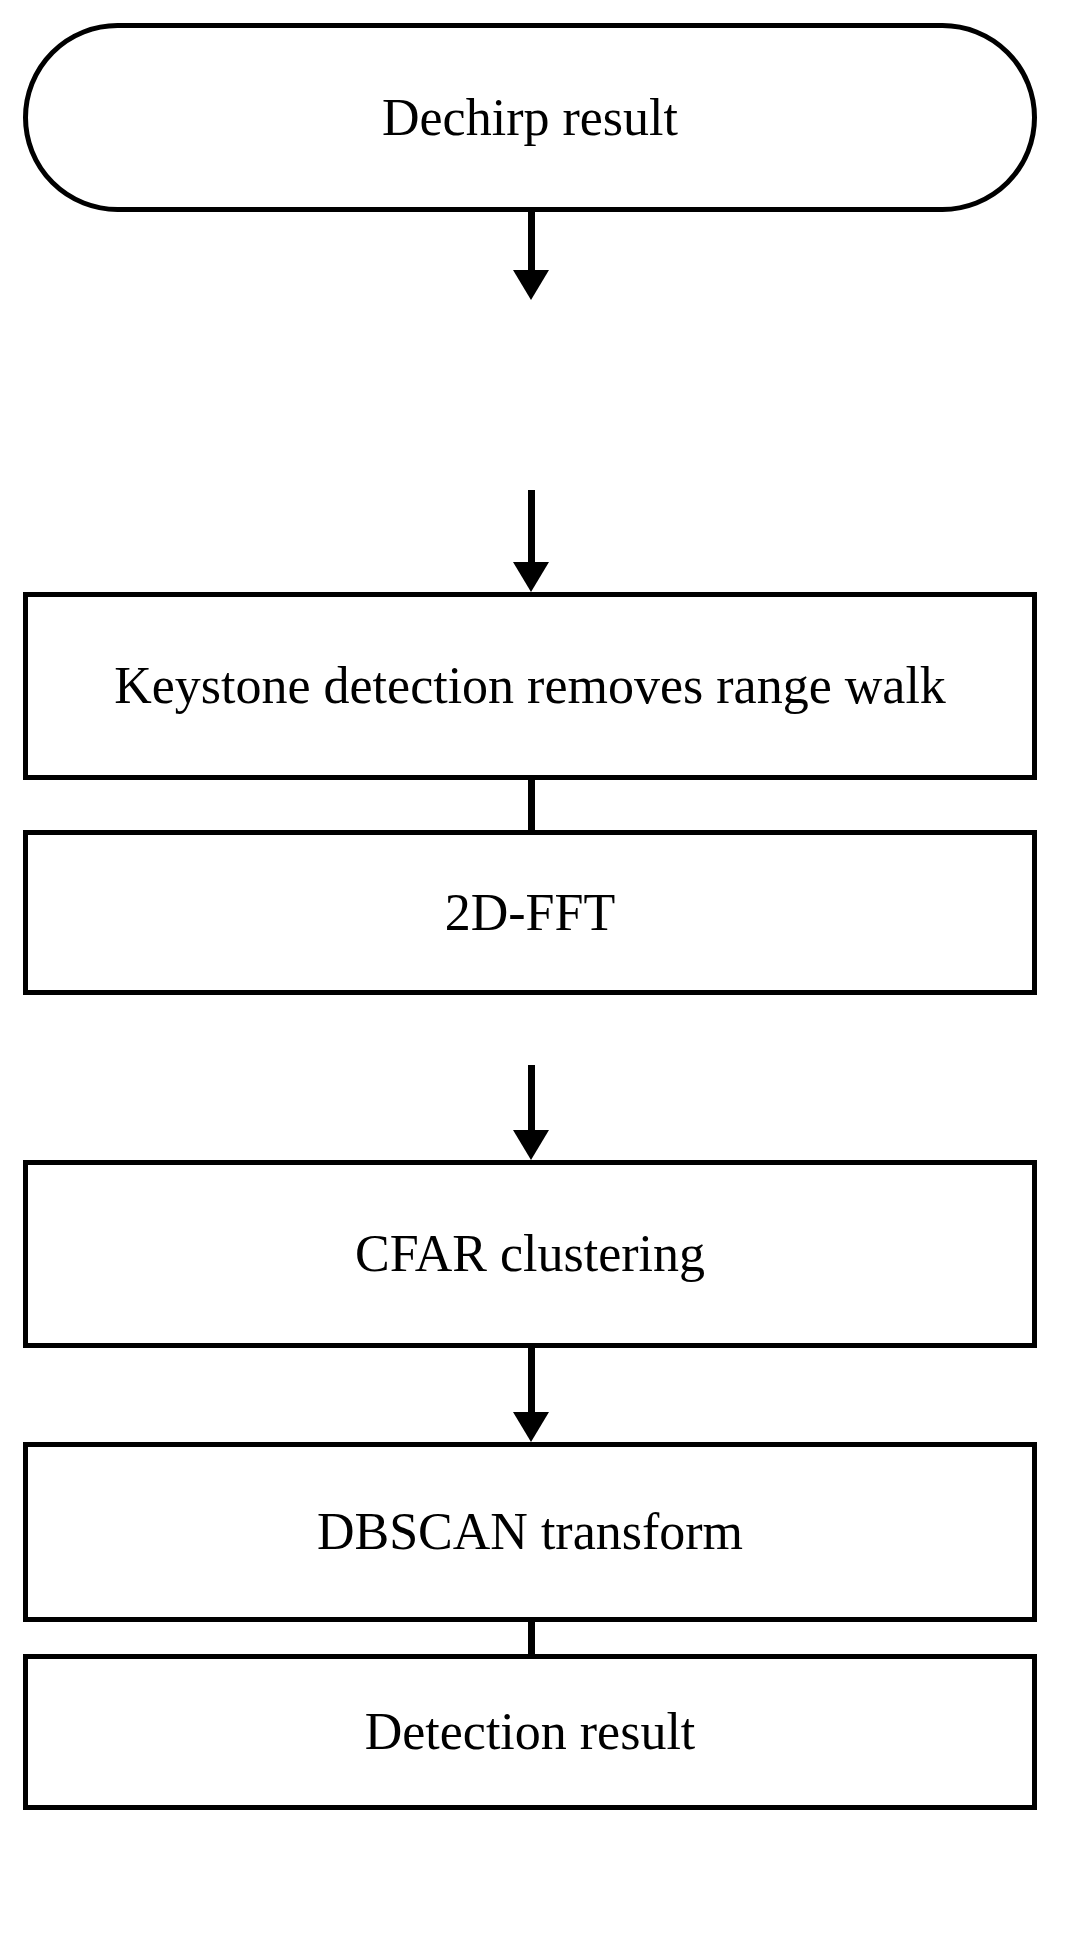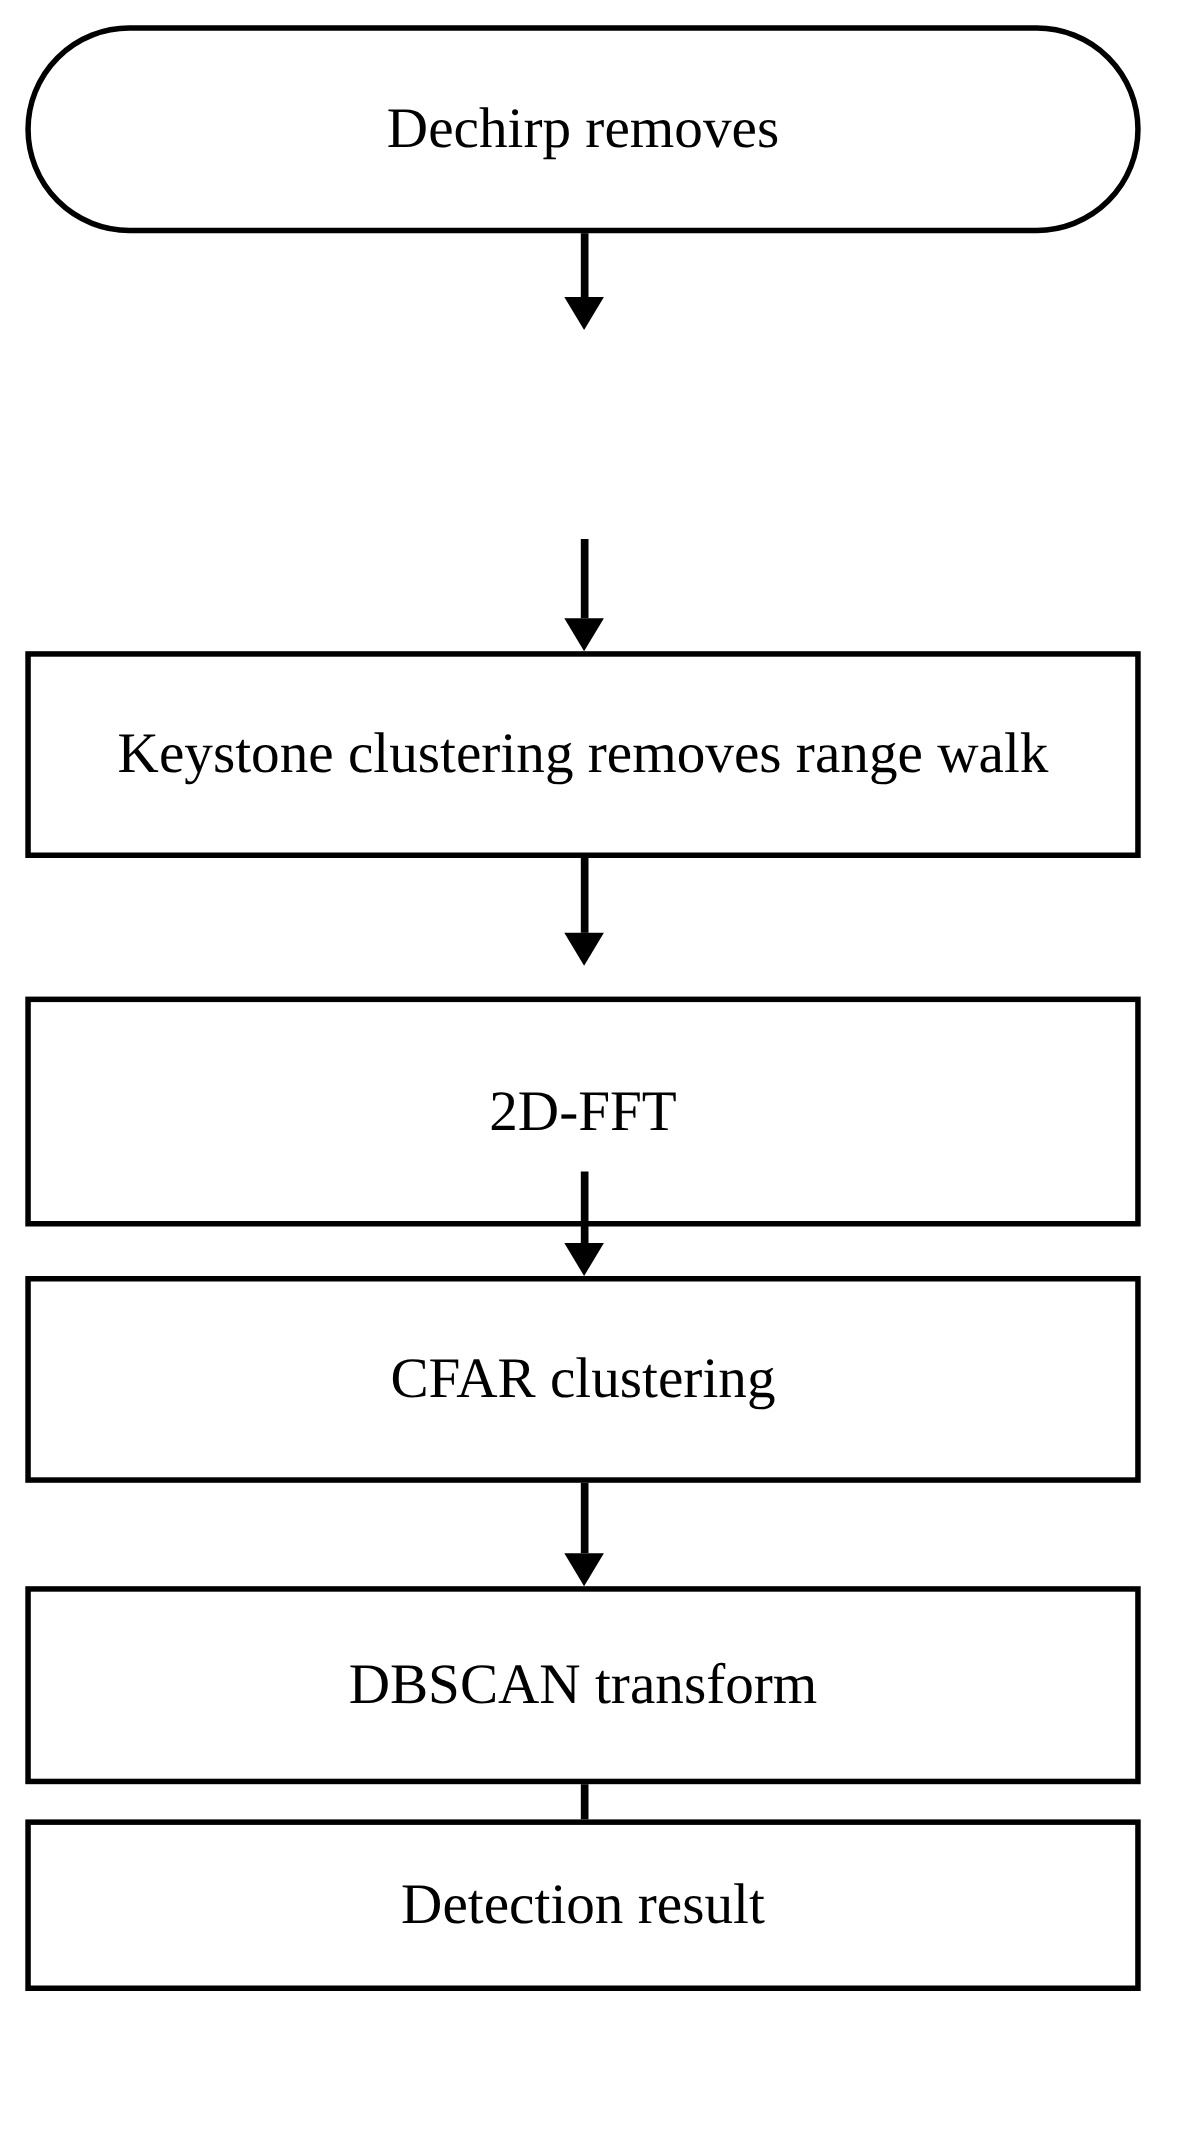--- a/index.html
+++ b/index.html
@@ -56,44 +56,44 @@
     border-right: 18px solid transparent;
     border-top: 30px solid #000000;
   }
 </style>
 </head>
 <body>
 
 <div class="canvas">
 
   <div class="node stadium" style="top:23px;height:189px">
-    <span class="node-label">Dechirp removes</span>
+    <span class="node-label">Dechirp result</span>
   </div>
 
   <div class="arrow" style="top:212px;height:88px">
     <div class="arrow-line"></div>
     <div class="arrow-head"></div>
   </div>
 
 
   <div class="arrow" style="top:490px;height:102px">
     <div class="arrow-line"></div>
     <div class="arrow-head"></div>
   </div>
 
   <div class="node" style="top:592px;height:188px">
-    <span class="node-label">Keystone clustering removes range walk</span>
+    <span class="node-label">Keystone detection removes range walk</span>
   </div>
 
   <div class="arrow" style="top:780px;height:98px">
     <div class="arrow-line"></div>
     <div class="arrow-head"></div>
   </div>
 
-  <div class="node" style="top:906px;height:209px">
+  <div class="node" style="top:830px;height:165px">
     <span class="node-label">2D-FFT</span>
   </div>
 
   <div class="arrow" style="top:1065px;height:95px">
     <div class="arrow-line"></div>
     <div class="arrow-head"></div>
   </div>
 
   <div class="node" style="top:1160px;height:188px">
     <span class="node-label">CFAR clustering</span>

